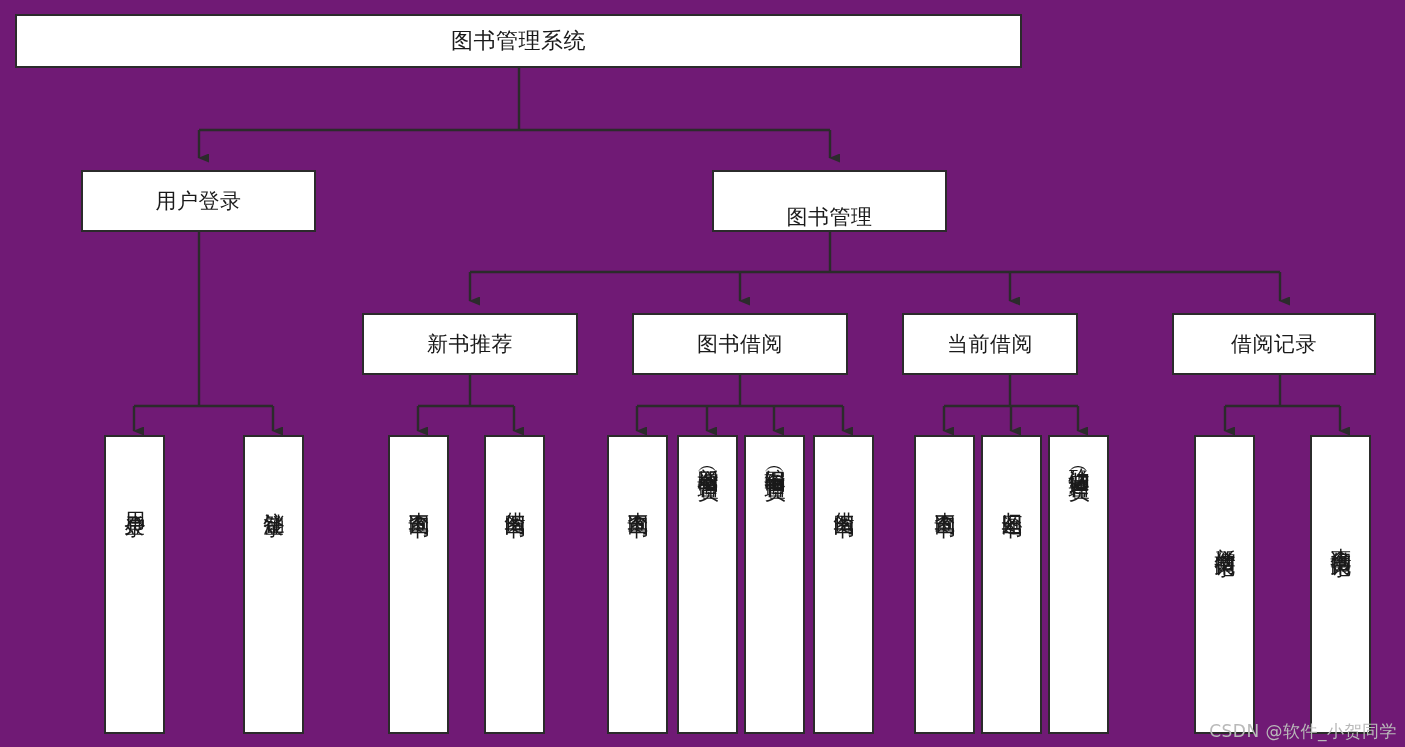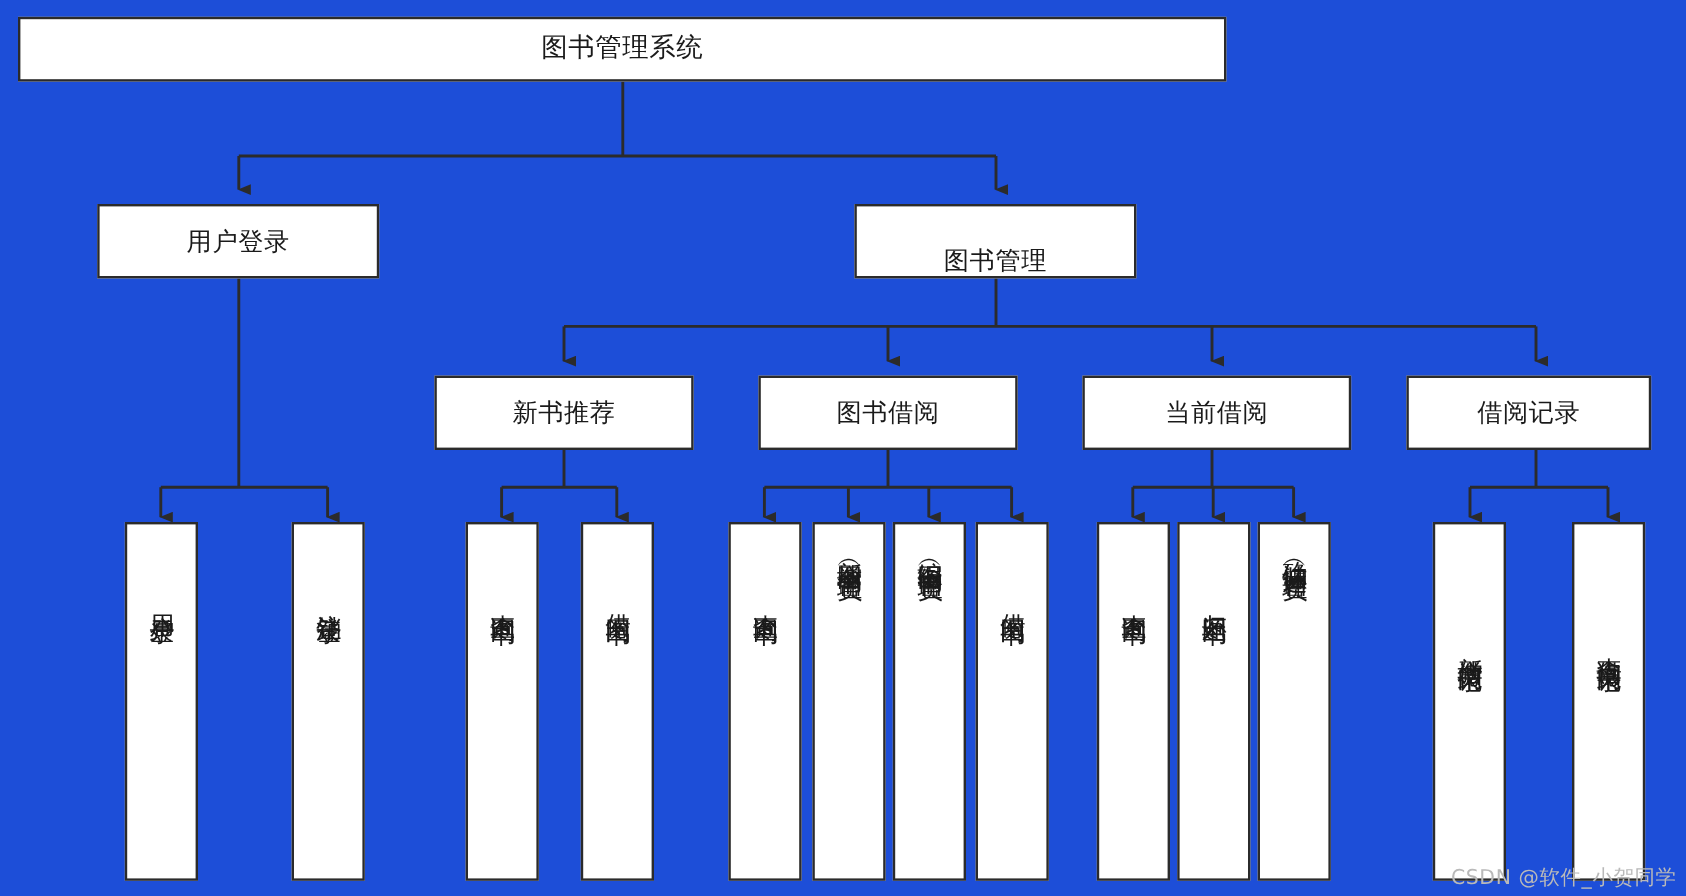--- a/index.html
+++ b/index.html
@@ -7,21 +7,21 @@
     padding: 0;
     background: #ffffff;
   }
   body {
     font-family: "DejaVu Sans", "Liberation Sans", sans-serif;
   }
   #diagram-root {
     position: relative;
     width: 1405px;
     height: 747px;
-    background: #1d4ed8;
+    background: #701a75;
     overflow: hidden;
   }
   #edges {
     position: absolute;
     left: 0;
     top: 0;
     width: 1405px;
     height: 747px;
   }
   .node {
@@ -147,21 +147,21 @@
   <div class="node horizontal" style="left:712px; top:170px; width:235px; height:62px;align-items:flex-end;">
     <span class="node-label">图书管理</span>
   </div>
 
   <div class="node horizontal" style="left:362px; top:313px; width:216px; height:62px;">
     <span class="node-label">新书推荐</span>
   </div>
   <div class="node horizontal" style="left:632px; top:313px; width:216px; height:62px;">
     <span class="node-label">图书借阅</span>
   </div>
-  <div class="node horizontal" style="left:902px; top:313px; width:224px; height:62px;">
+  <div class="node horizontal" style="left:902px; top:313px; width:176px; height:62px;">
     <span class="node-label">当前借阅</span>
   </div>
   <div class="node horizontal" style="left:1172px; top:313px; width:204px; height:62px;">
     <span class="node-label">借阅记录</span>
   </div>
 
   <div class="node vertical mid" style="left:104px; top:435px; width:61px; height:299px;">
     <span class="node-label">用户登录</span>
   </div>
   <div class="node vertical mid" style="left:243px; top:435px; width:61px; height:299px;">

